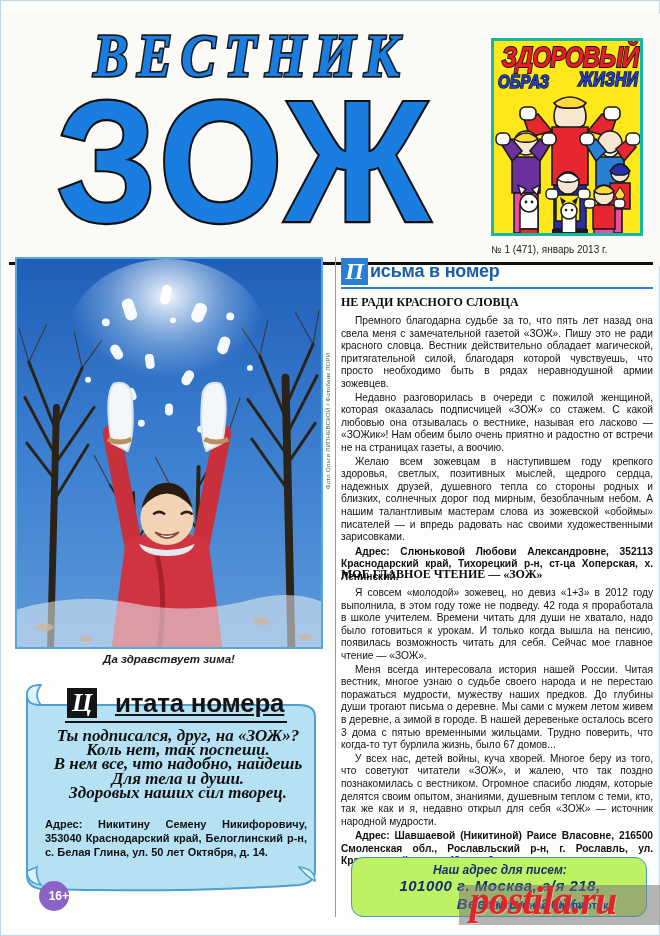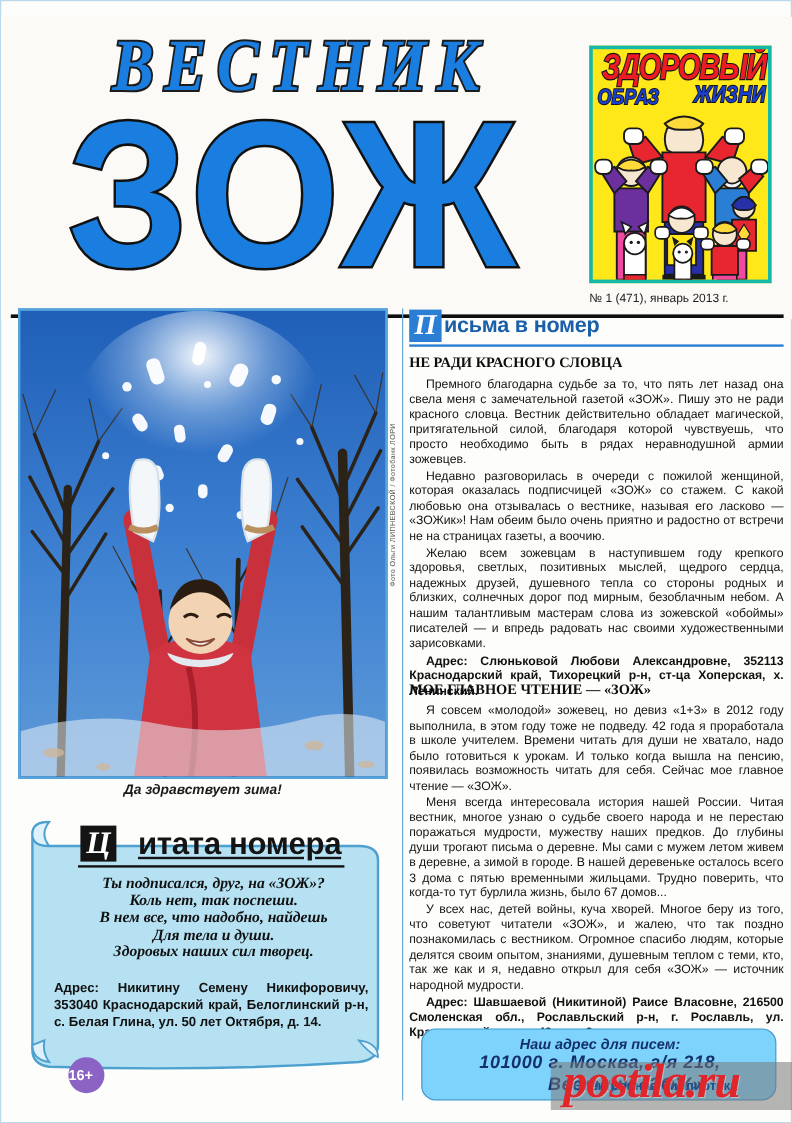--- a/index.html
+++ b/index.html
@@ -225,51 +225,51 @@
     background: #141414;
   }
 
   .poem {
     position: absolute;
     left: 16px; top: 44px;
     width: 250px;
     font-family: "Liberation Serif", serif;
     font-style: italic;
     font-weight: bold;
-    font-size: 13px;
+    font-size: 17px;
     line-height: 14.2px;
     color: #111;
     text-align: center;
   }
   .poem div { white-space: nowrap; }
 
   .quote-address {
     position: absolute;
     left: 8px; top: 132px;
     width: 262px;
     font-family: Liberation Sans, sans-serif;
     font-weight: bold;
     font-size: 11px;
     line-height: 14px;
     color: #111;
     text-align: justify;
   }
 
   .badge-16 {
     position: absolute;
-    left: 20px; top: 196px;
+    left: 2px; top: 196px;
     width: 30px; height: 30px;
     border-radius: 50%;
     background: #8a63c4;
     color: #ffffff;
     font-family: "Liberation Sans", sans-serif;
     font-weight: bold;
     font-size: 12px;
     line-height: 30px;
-    text-align: left;
+    text-align: right;
   }
 
   
   .col-divider {
     position: absolute;
     left: 334px; top: 256px;
     width: 1px; height: 660px;
     background: #6aa9d8;
   }
 
@@ -347,21 +347,21 @@
     text-align: justify;
     text-indent: 14px;
     margin-top: 2px;
   }
 
   
   .mail-box {
     position: absolute;
     left: 10px; top: 600px;
     width: 296px; height: 60px;
-    background: #7dd3fc;
+    background: #bef264;
     border: 1.6px solid #3f9ad0;
     border-radius: 12px;
     overflow: hidden;
   }
   .mail-text {
     position: absolute;
     left: 0; top: 4px;
     width: 296px;
     text-align: center;
     font-family: "Liberation Sans", sans-serif;

